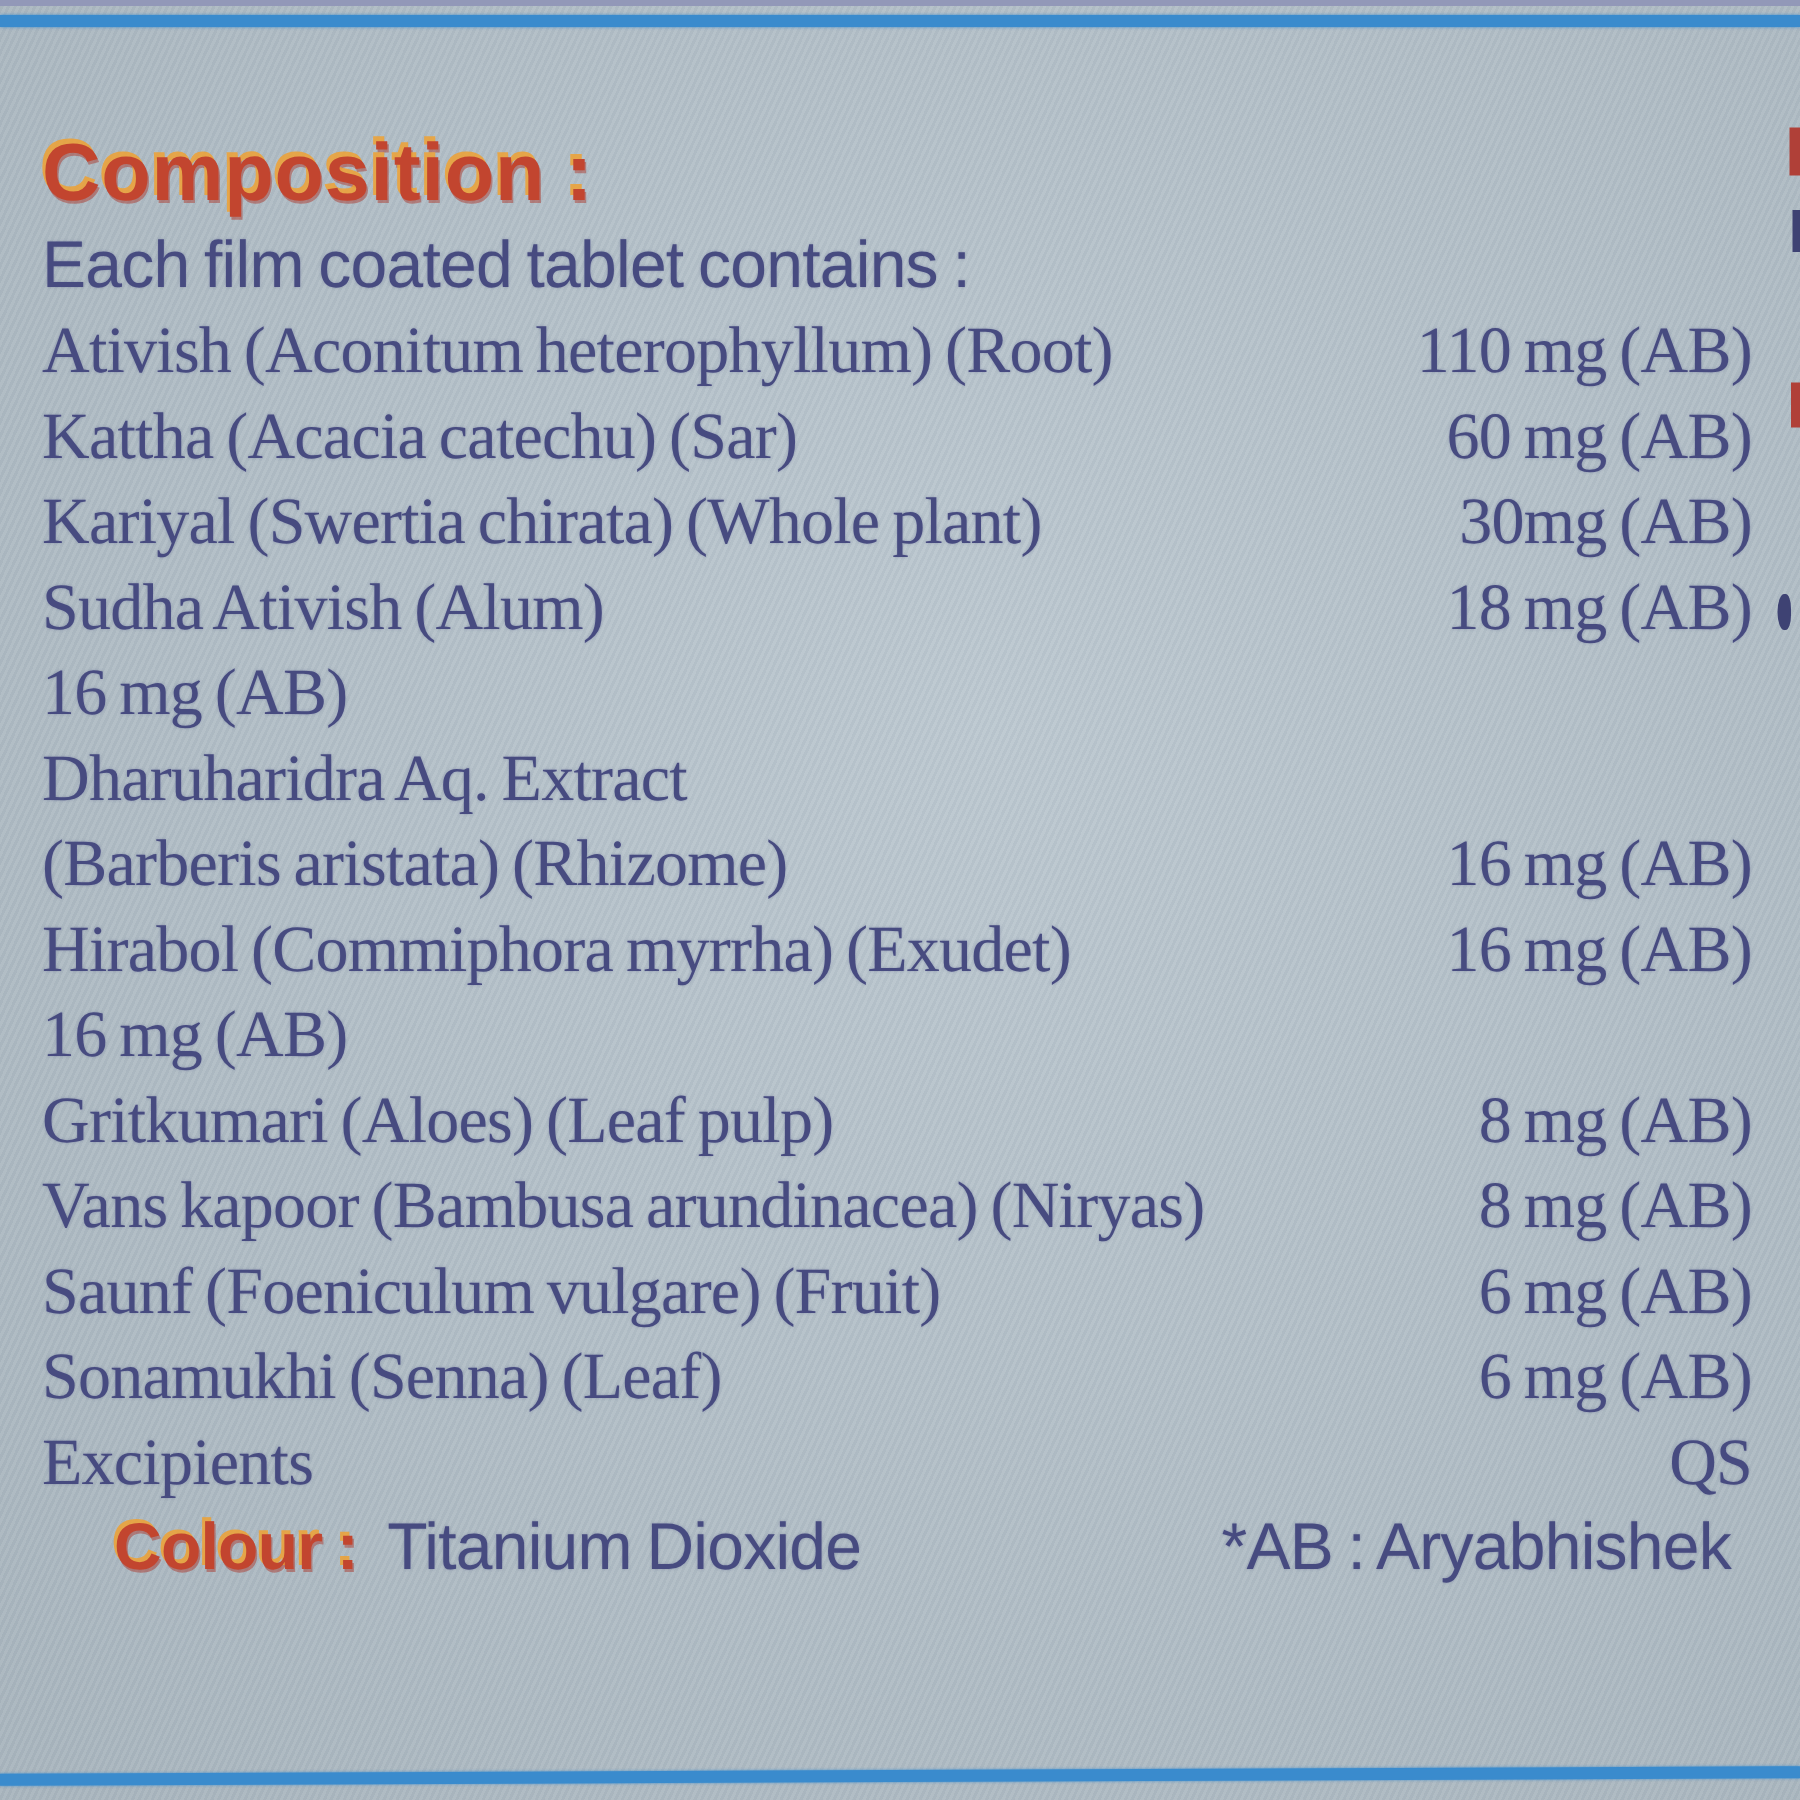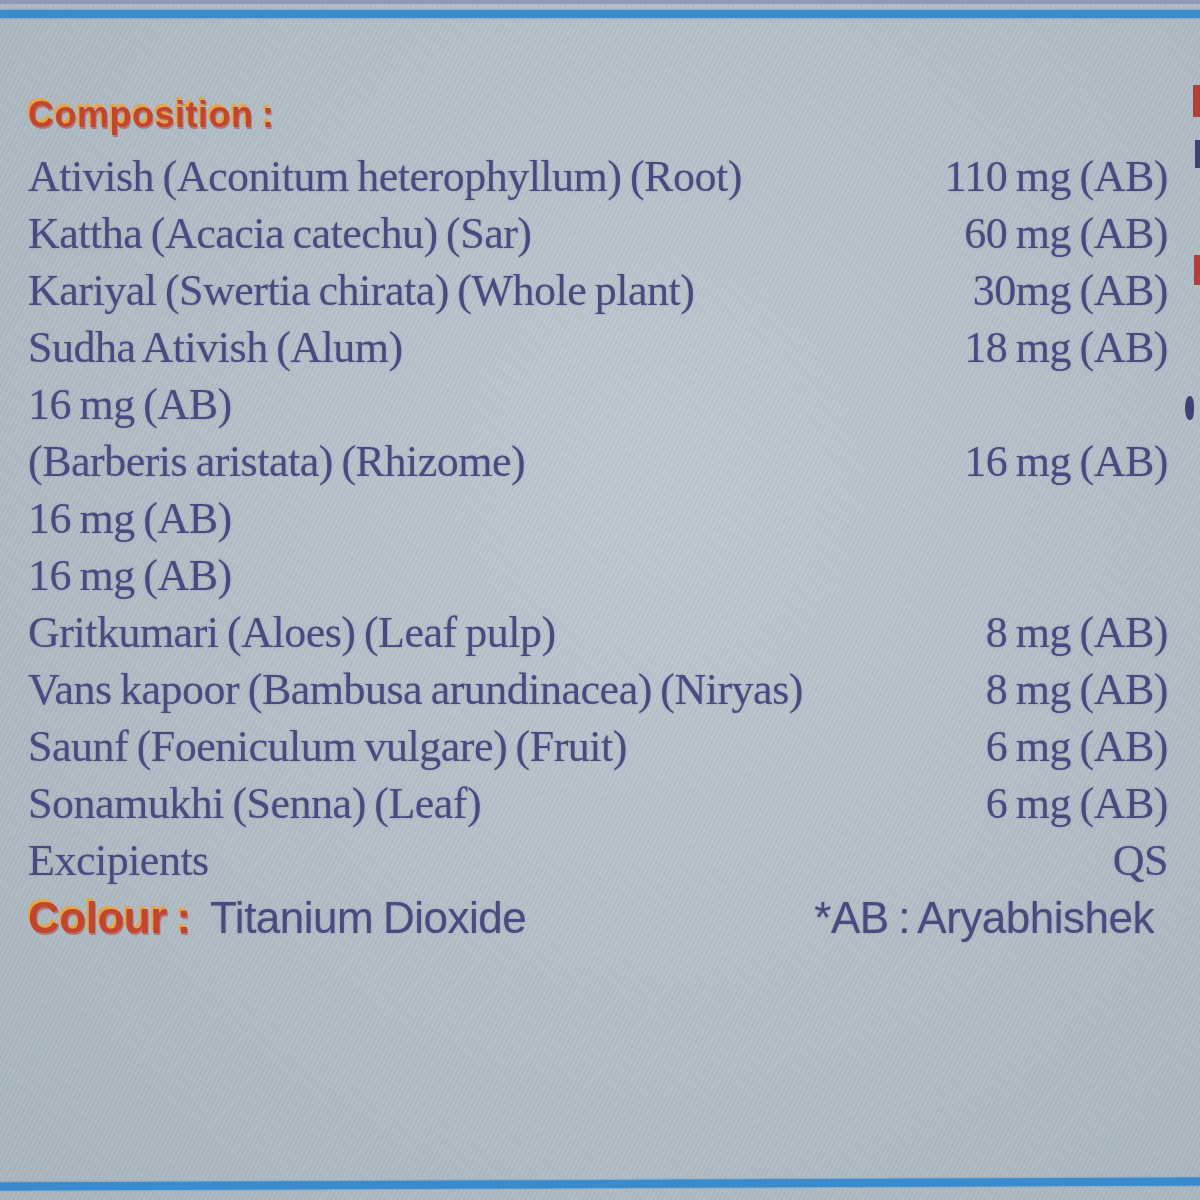--- a/index.html
+++ b/index.html
@@ -19,50 +19,52 @@
   .rule-bottom{top:1180px;transform:rotate(-0.24deg);}
   .content{
     position:absolute;left:28px;top:86px;width:1140px;
     color:#474b80;
     font-size:44px;
     letter-spacing:-0.5px;
     word-spacing:-2px;
     text-shadow:0 0 2px rgba(70,75,128,0.35);
   }
   .heading{
-    font-size:36px;font-weight:bold;
+    font-size:54px;font-weight:bold;
     color:#c2452f;
     letter-spacing:0.5px;
     text-shadow:-2px -3px 0 rgba(239,161,50,0.85), 1px 2px 0 rgba(170,45,30,0.45);
     height:62px;line-height:58px;
   }
   .intro,.row{height:57px;line-height:57px;white-space:nowrap;}
   .row{display:flex;justify-content:space-between;font-family:Liberation Serif, serif;}
   .row .amt{text-align:right;}
   .footer-line{display:flex;justify-content:space-between;height:57px;line-height:57px;}
   .colour-label{
     font-weight:bold;color:#c2452f;
     text-shadow:-2px -3px 0 rgba(239,161,50,0.85), 1px 2px 0 rgba(170,45,30,0.45);
+    margin-left:48px;
   }
   .ab-note{padding-right:14px;text-align:center;}
   .edge-frag{position:absolute;}
   .frag-red-1{right:0;top:85px;width:7px;height:32px;background:#b04038;}
   .frag-navy-1{right:0;top:140px;width:5px;height:28px;background:#3e4273;}
   .frag-red-2{right:0;top:255px;width:6px;height:30px;background:#b04038;}
   .frag-navy-2{right:6px;top:396px;width:9px;height:24px;background:#3e4273;border-radius:50% 40% 40% 50%;}
 </style>
 </head>
 <body>
 
 <div id="photo">
   <div class="top-sliver"></div>
   <div class="rule rule-top"></div>
 
   <div class="content">
     <div class="heading">Composition :</div>
+    <div class="intro">Each film coated tablet contains :</div>
     <div>
         <div class="row">
           <span class="name">Ativish (Aconitum heterophyllum) (Root)</span>
           <span class="amt">110 mg (AB)</span>
         </div>
         <div class="row">
           <span class="name">Kattha (Acacia catechu) (Sar)</span>
           <span class="amt">60 mg (AB)</span>
         </div>
         <div class="row">
@@ -70,24 +72,29 @@
           <span class="amt">30mg (AB)</span>
         </div>
         <div class="row">
           <span class="name">Sudha Ativish (Alum)</span>
           <span class="amt">18 mg (AB)</span>
         </div>
         <div class="row">
           <span class="amt">16 mg (AB)</span>
         </div>
         <div class="row">
+          <span class="name">Dharuharidra Aq. Extract</span>
+          <span class="amt"></span>
+        </div>
+        <div class="row">
           <span class="name">(Barberis aristata) (Rhizome)</span>
           <span class="amt">16 mg (AB)</span>
         </div>
         <div class="row">
+          <span class="name">Hirabol (Commiphora myrrha) (Exudet)</span>
           <span class="amt">16 mg (AB)</span>
         </div>
         <div class="row">
           <span class="amt">16 mg (AB)</span>
         </div>
         <div class="row">
           <span class="name">Gritkumari (Aloes) (Leaf pulp)</span>
           <span class="amt">8 mg (AB)</span>
         </div>
         <div class="row">

